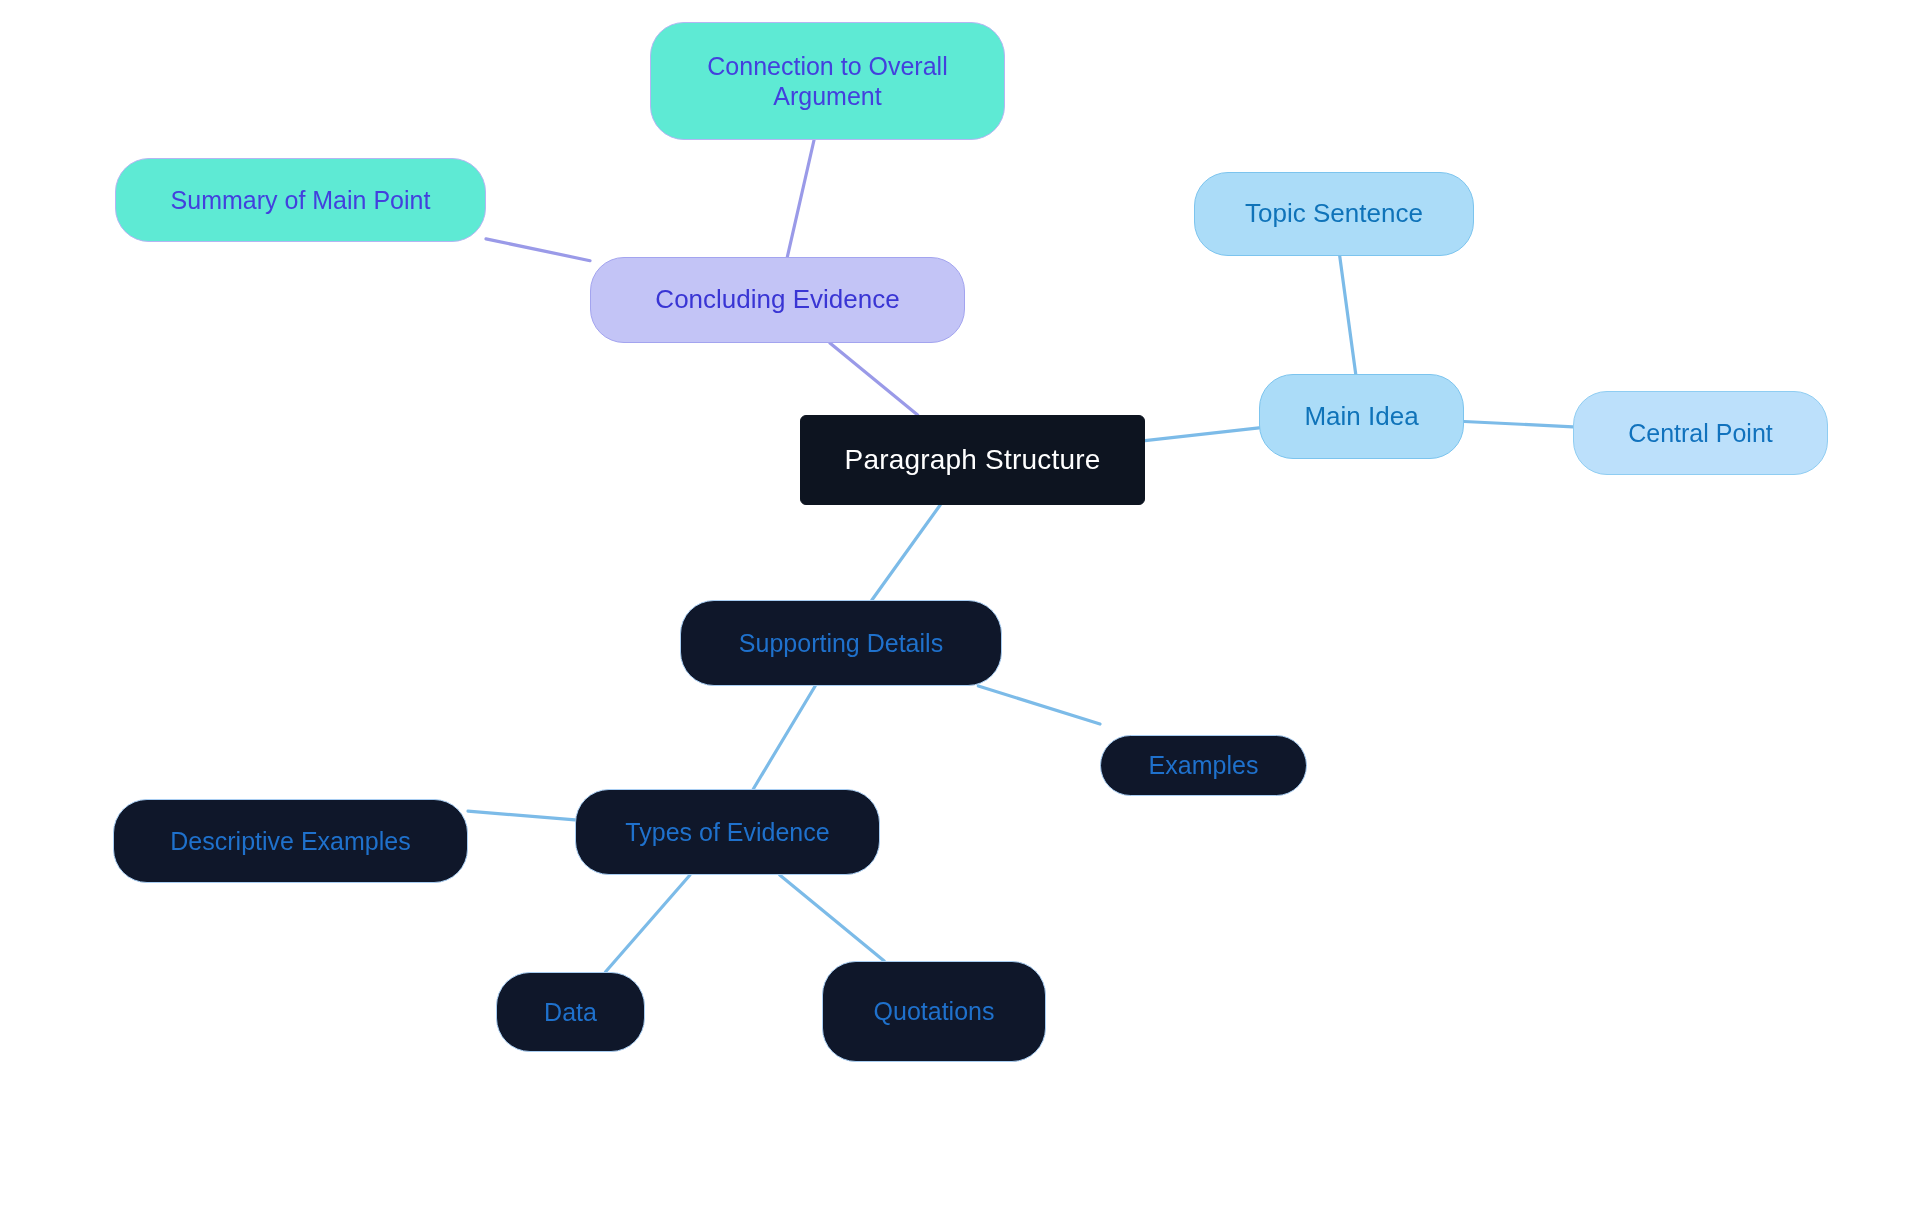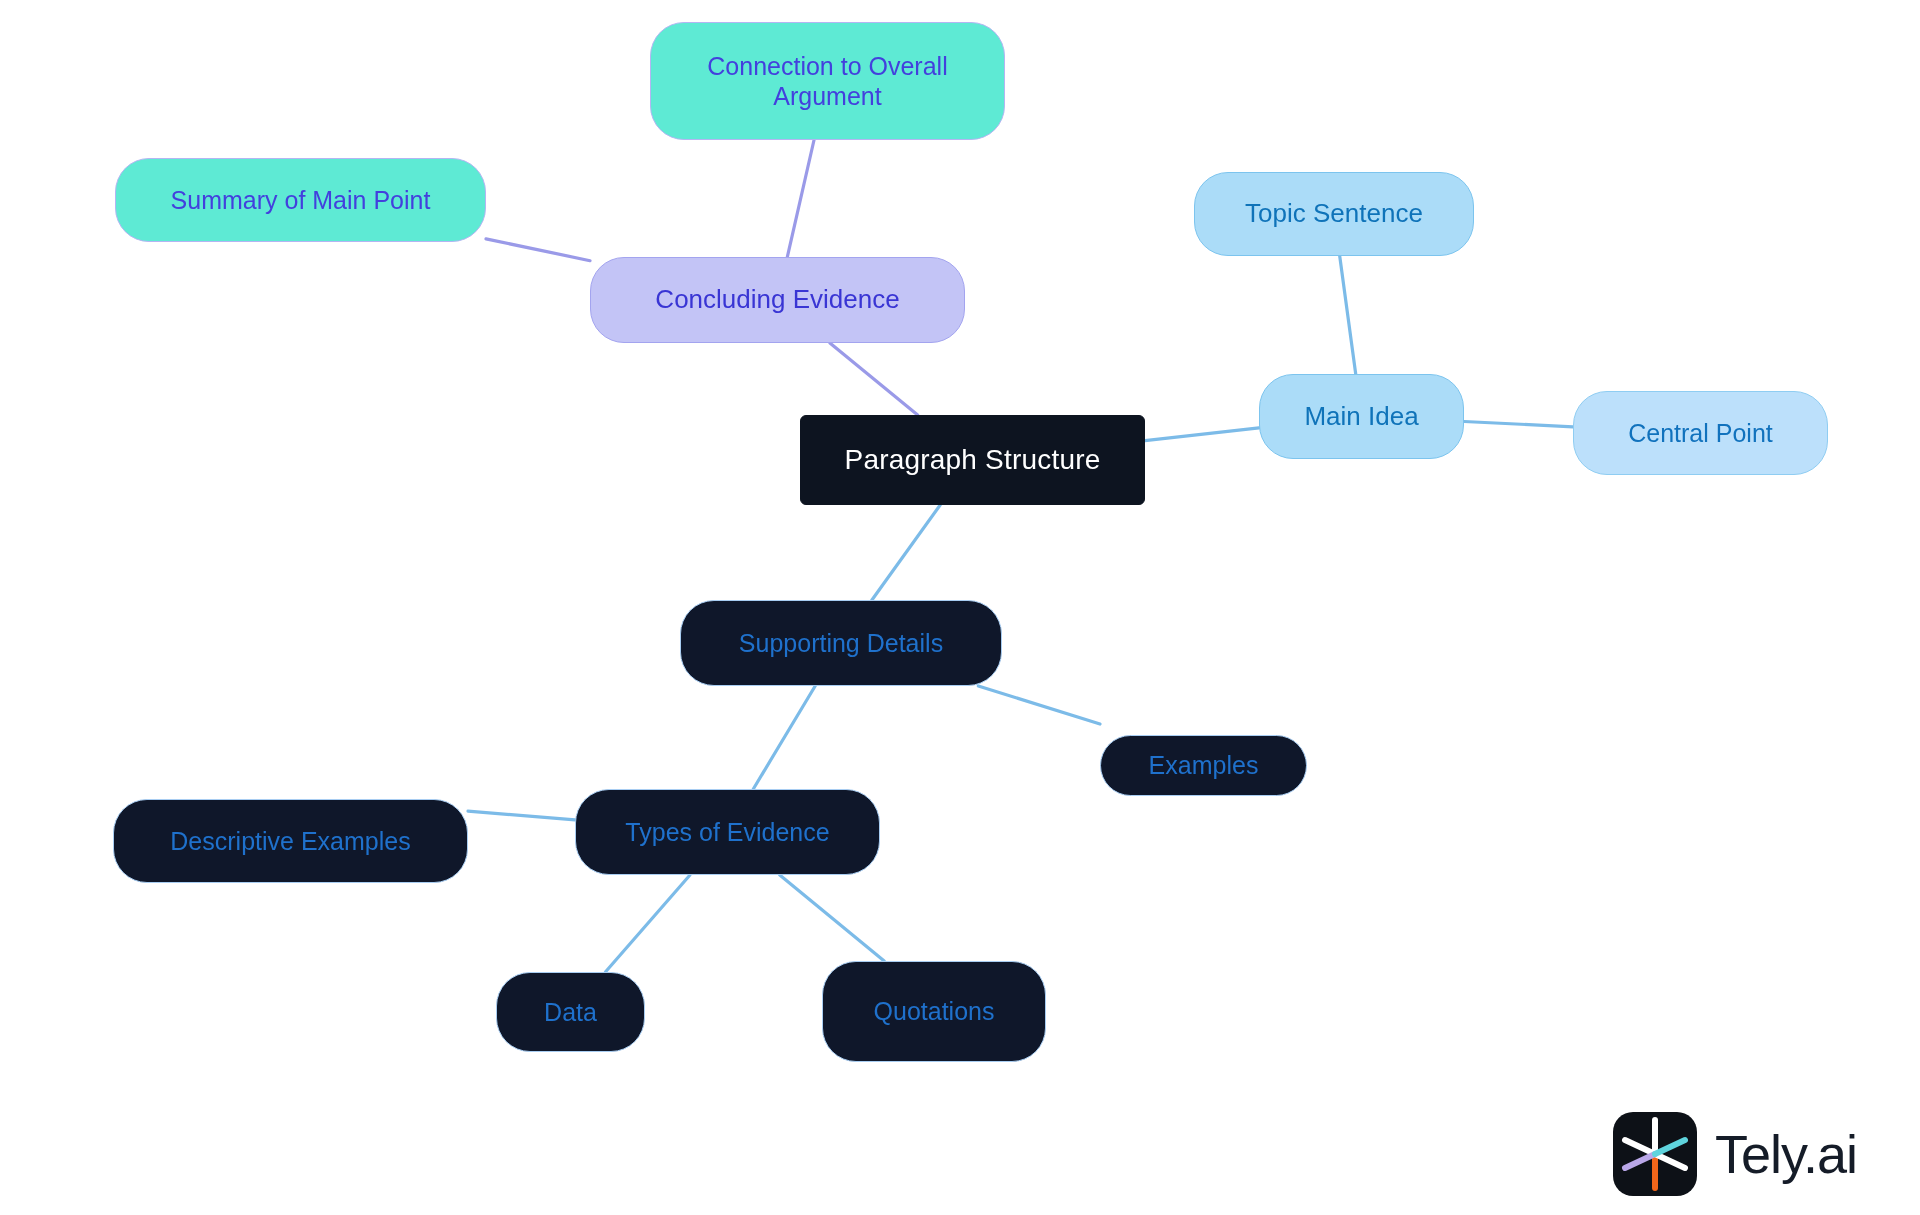--- a/index.html
+++ b/index.html
@@ -155,29 +155,14 @@
   <div class="node node-blue-soft" style="left: 1100px; top: 735px; width: 207px; height: 61px; border-radius: 34px;"><span>Examples</span></div>
 
   <div class="node node-blue-soft" style="left: 575px; top: 789px; width: 305px; height: 86px; border-radius: 34px;"><span>Types of Evidence</span></div>
 
   <div class="node node-blue-soft" style="left: 113px; top: 755px; width: 355px; height: 84px; border-radius: 34px; margin-top: 44px;"><span>Descriptive Examples</span></div>
 
   <div class="node node-blue-soft" style="left: 496px; top: 972px; width: 149px; height: 80px; border-radius: 34px;"><span>Data</span></div>
 
   <div class="node node-blue-soft" style="left: 822px; top: 961px; width: 224px; height: 101px; border-radius: 34px;"><span>Quotations</span></div>
 
-  <div id="logo">
-    <div class="logo-mark">
-      <svg width="84" height="84" viewBox="0 0 84 84">
-        <g stroke-linecap="round">
-          <line x1="42" y1="8" x2="42" y2="42" stroke="#ffffff" stroke-width="6"></line>
-          <line x1="42" y1="42" x2="42" y2="76" stroke="#f2661a" stroke-width="6"></line>
-          <line x1="42" y1="42" x2="12" y2="28" stroke="#ffffff" stroke-width="6"></line>
-          <line x1="42" y1="42" x2="72" y2="56" stroke="#ffffff" stroke-width="6"></line>
-          <line x1="42" y1="42" x2="12" y2="56" stroke="#b9a7e8" stroke-width="6"></line>
-          <line x1="42" y1="42" x2="72" y2="28" stroke="#5fd4dd" stroke-width="6"></line>
-        </g>
-      </svg>
-    </div>
-    <div class="logo-word">Tely.ai</div>
-  </div>
 
 </div>
 
 </body></html>

